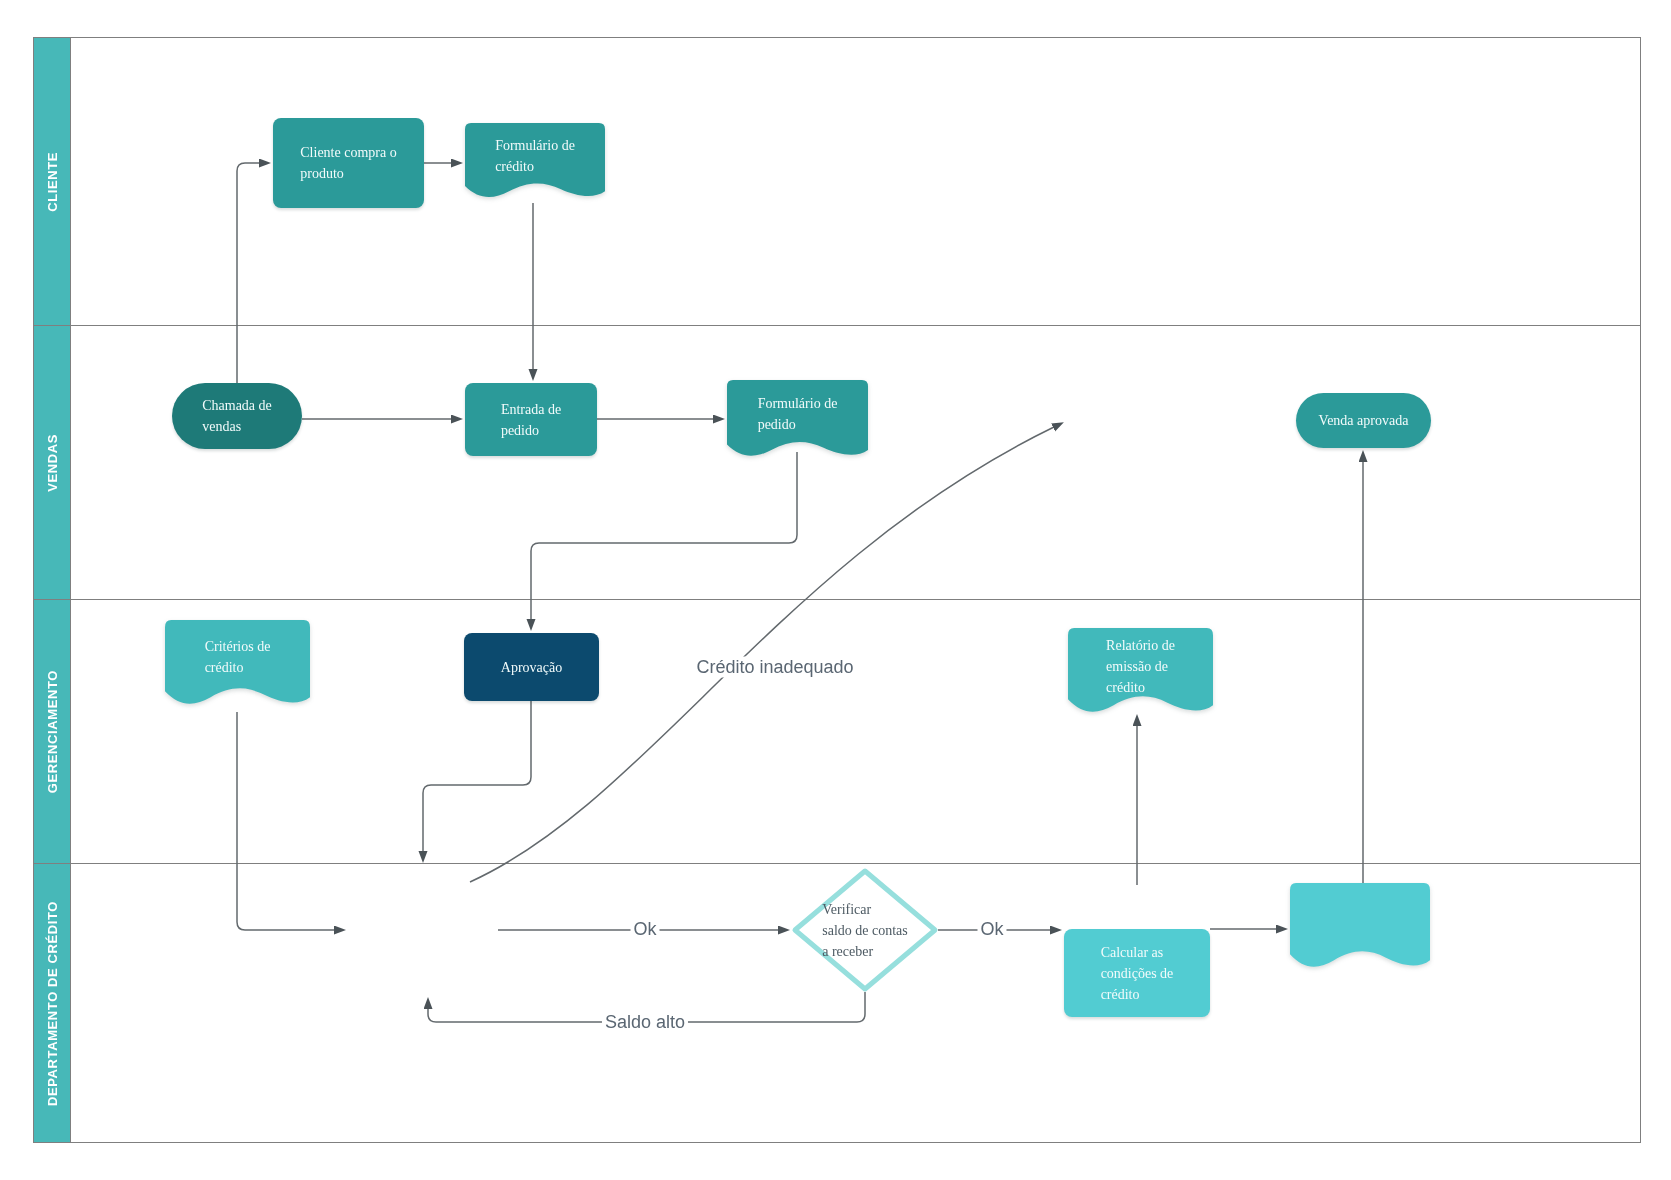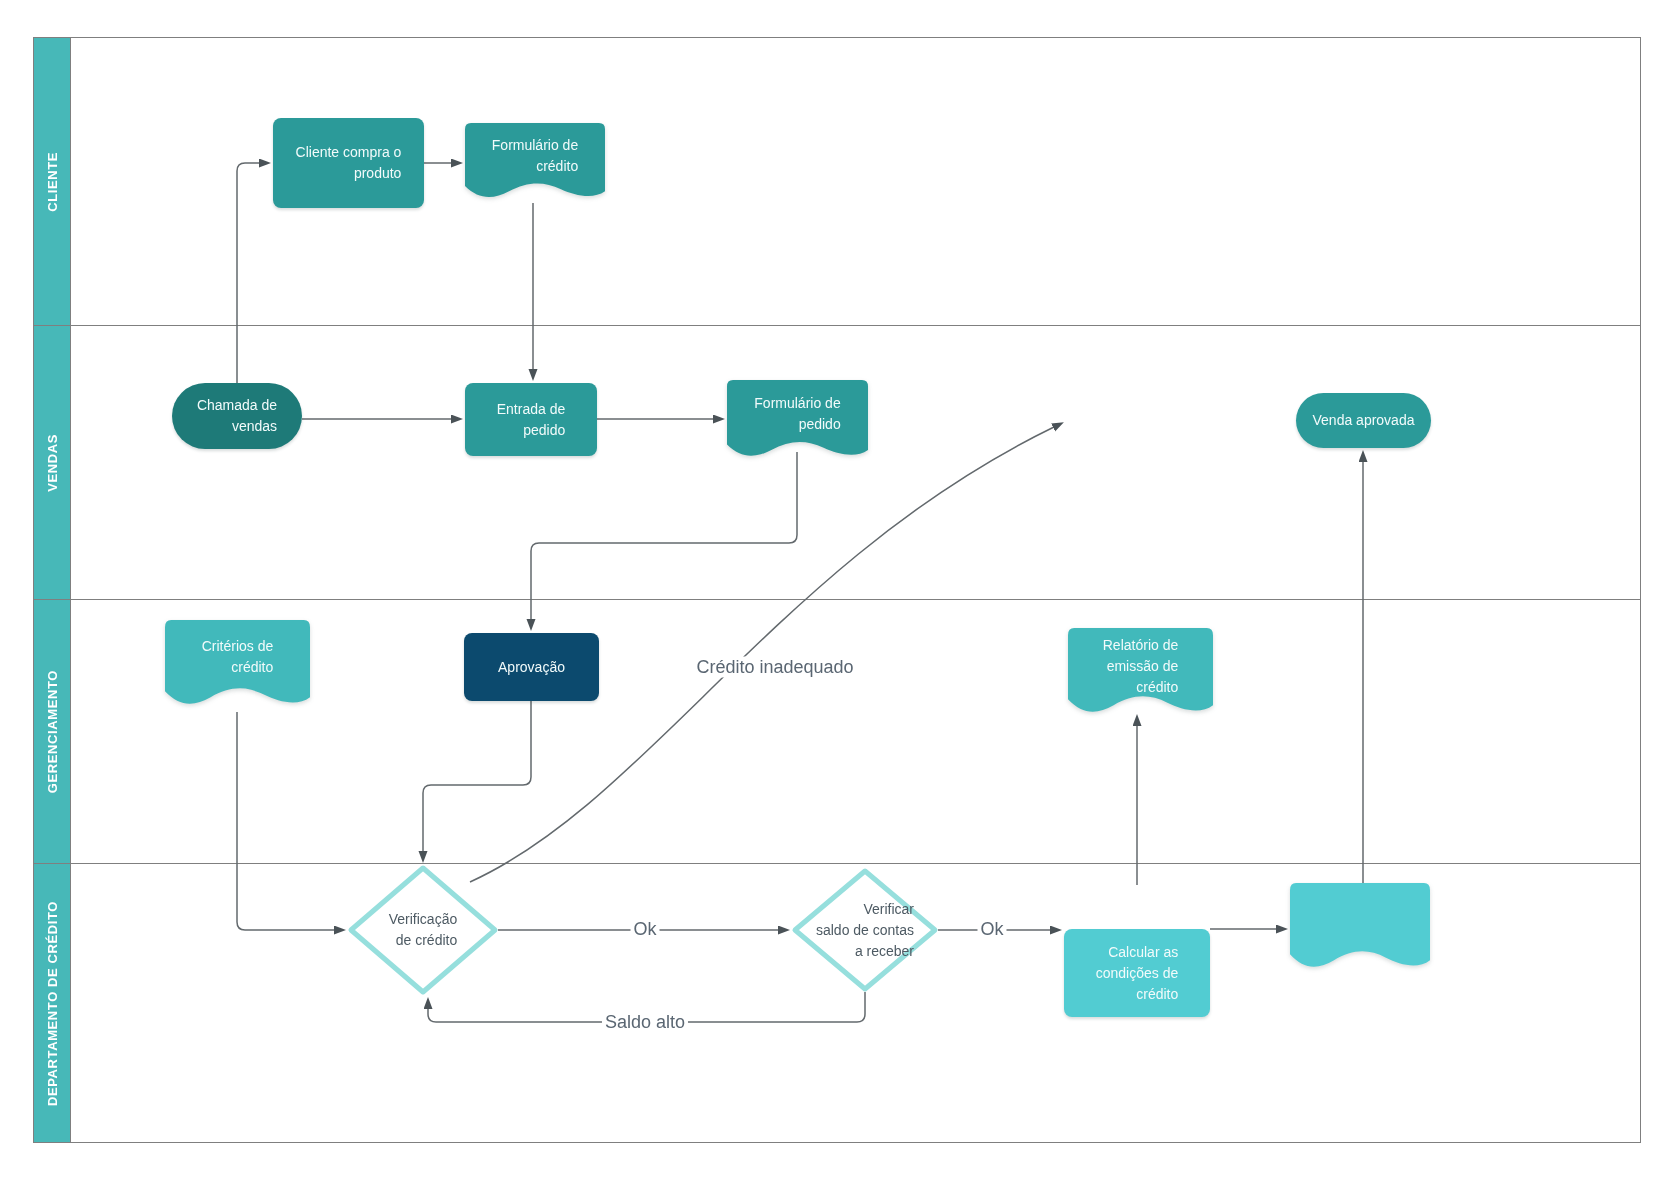--- a/index.html
+++ b/index.html
@@ -43,26 +43,27 @@
     position: absolute; left: 0; top: 0;
     width: 1671px; height: 1180px;
     z-index: 2; pointer-events: none;
   }
 
   
   .node { position: absolute; z-index: 3; }
   .node .txt {
     position: absolute; inset: 0;
     display: flex; align-items: center; justify-content: center;
-    text-align: right;
+    text-align: left;
     white-space: pre-line;
     color: #f2fbfb;
     font-size: 14px;
     line-height: 1.5;
     padding: 2px 6px;
+    font-family: Liberation Serif, serif;
   }
   .proc {
     border-radius: 8px;
     box-shadow: 0 2px 3px rgba(40,60,60,0.18);
   }
   .stadium { box-shadow: 0 2px 3px rgba(40,60,60,0.18); }
   .fill-dark   { background: #1e7a78; }
   .fill-med    { background: #2b9a99; }
   .fill-ger    { background: #0c4a6e; }
   .fill-dep    { background: #52ccd2; margin-top: 44px; }
@@ -190,27 +191,20 @@
 
   <div class="node docshape" style="left:1068px;top:628px;width:145px;height:95px">
     <svg viewBox="0 0 140 80" preserveAspectRatio="none">
       <path d="M6,0 Q0,0 0,6 L0,60 C14,73 28,73 44,65 C62,56 78,55 96,63 C110,69 128,73 140,65 L140,6 Q140,0 134,0 Z" fill="#41b9bb"></path>
     </svg>
     <div class="txt" style="bottom:18%">Relatório de
 emissão de
 crédito</div>
   </div>
 
-  <div class="node diamond" style="left:348px;top:865px;width:150px;height:130px">
-    <svg viewBox="0 0 150 130">
-      <polygon points="75,3 147,65 75,127 3,65" fill="#ffffff" stroke="#96dfdd" stroke-width="5" stroke-linejoin="round"></polygon>
-    </svg>
-    <div class="txt">Verificação
-de crédito</div>
-  </div>
 
   <div class="node diamond" style="left:792px;top:868px;width:146px;height:124px">
     <svg viewBox="0 0 146 124">
       <polygon points="73,3 143,62 73,121 3,62" fill="#ffffff" stroke="#96dfdd" stroke-width="5" stroke-linejoin="round"></polygon>
     </svg>
     <div class="txt">Verificar
 saldo de contas
 a receber</div>
   </div>
 

